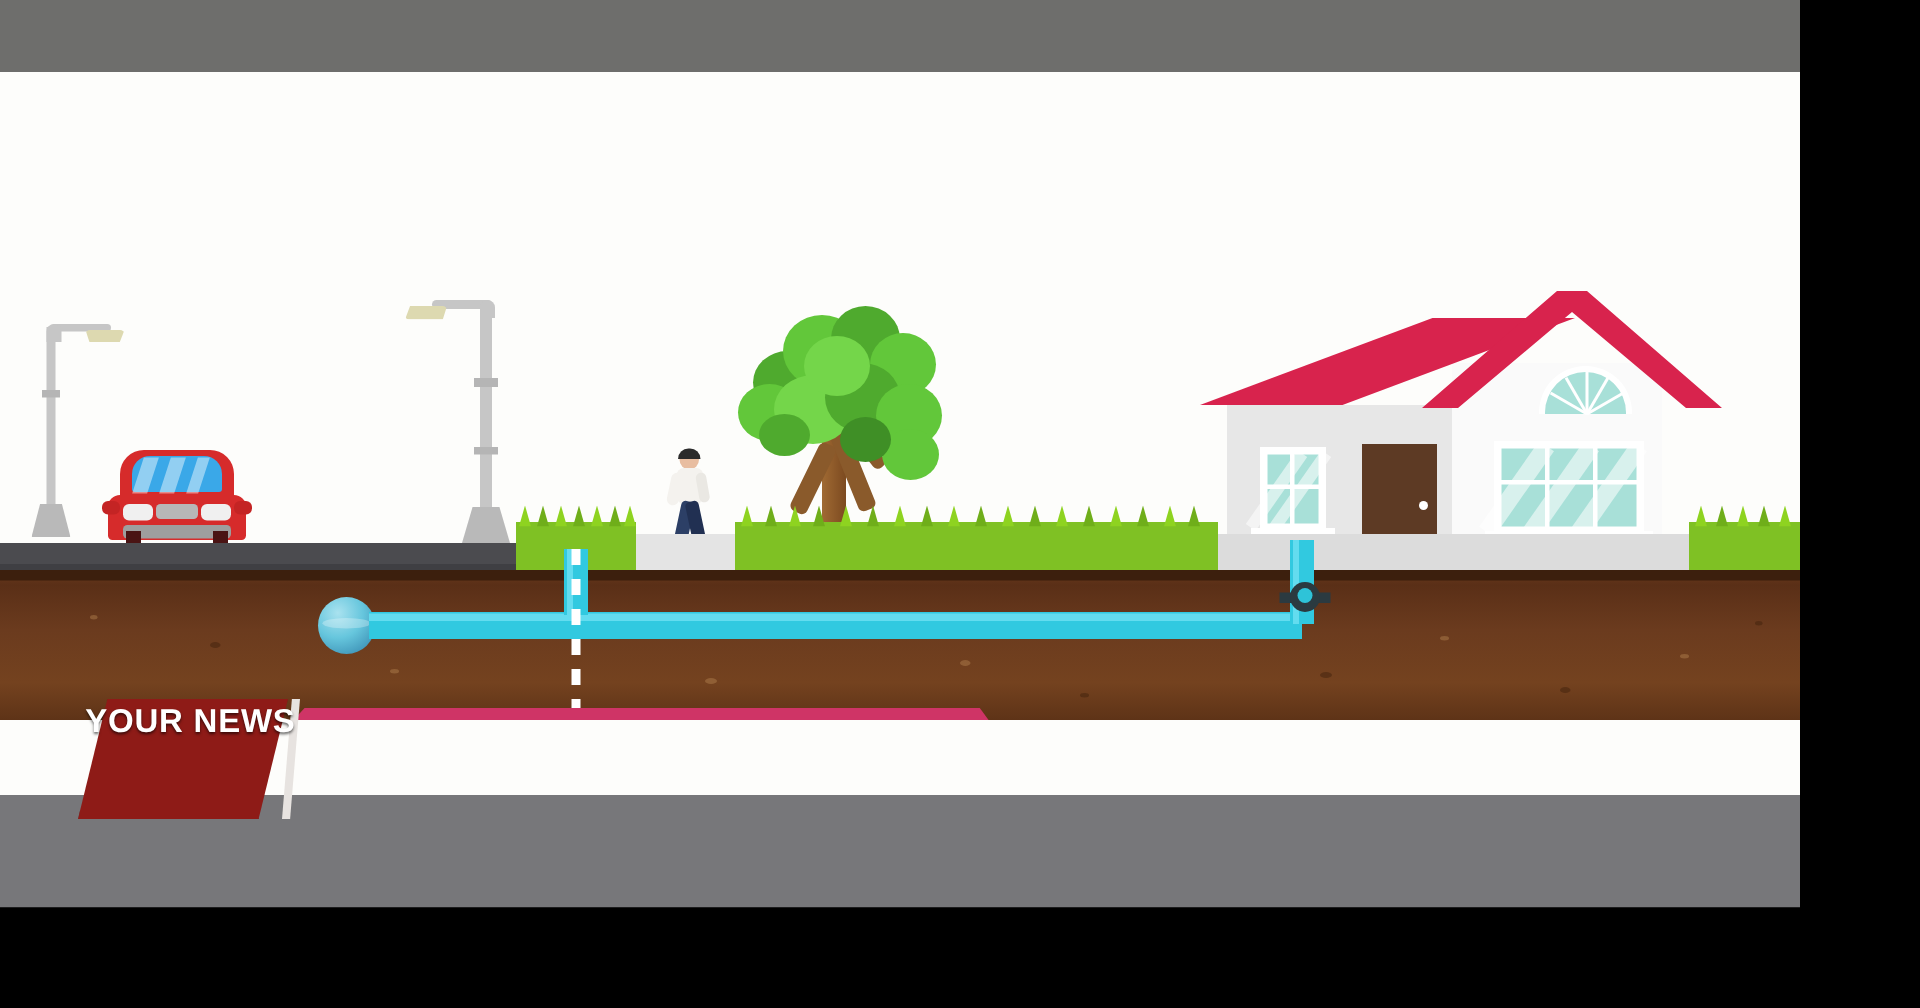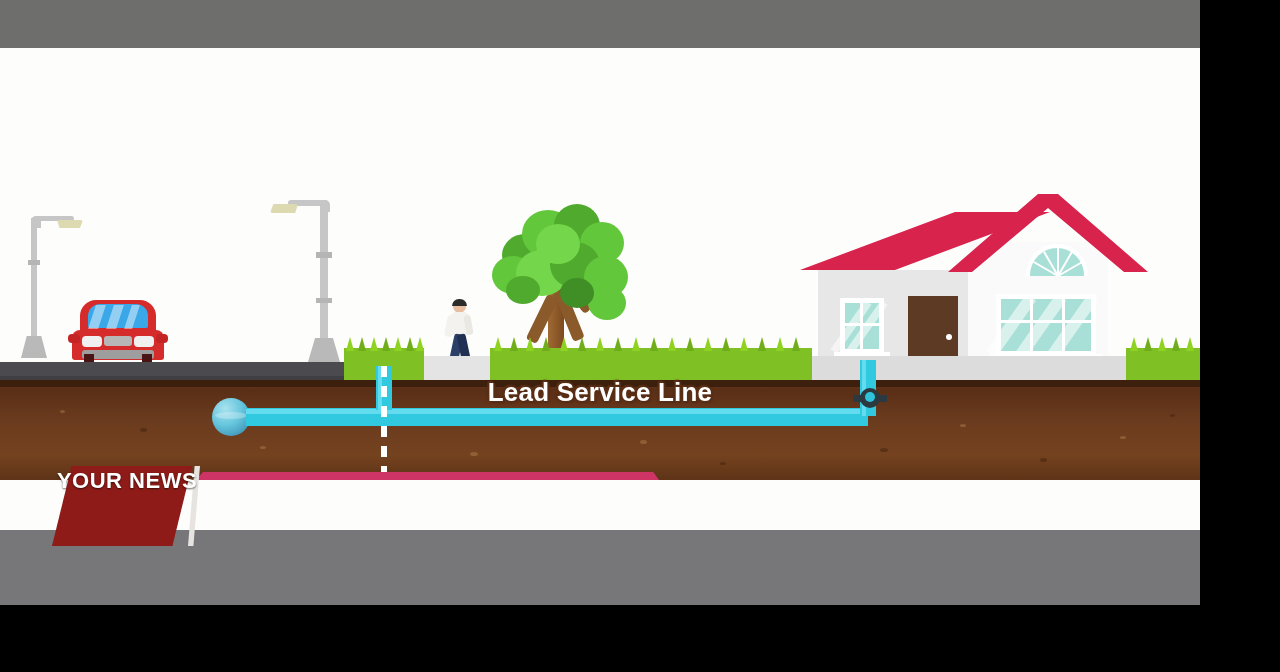--- a/index.html
+++ b/index.html
@@ -313,21 +313,20 @@
 
     <div class="meter">
       <div class="meter-arm" style="left:0;"></div>
       <div class="meter-arm" style="right:0;"></div>
       <div class="meter-body"></div>
       <div class="meter-dial"></div>
     </div>
 
     <div class="boundary"></div>
 
-    <div class="lbl-lead">Lead Service Line</div>
 
     <div class="banner banner-pub"></div>
     <div class="lbl-public">Public Side</div>
 
     <div class="banner banner-priv"></div>
     <div class="lbl-private">Private Side</div>
 
     <div class="white-base"></div>
   </div>
 

